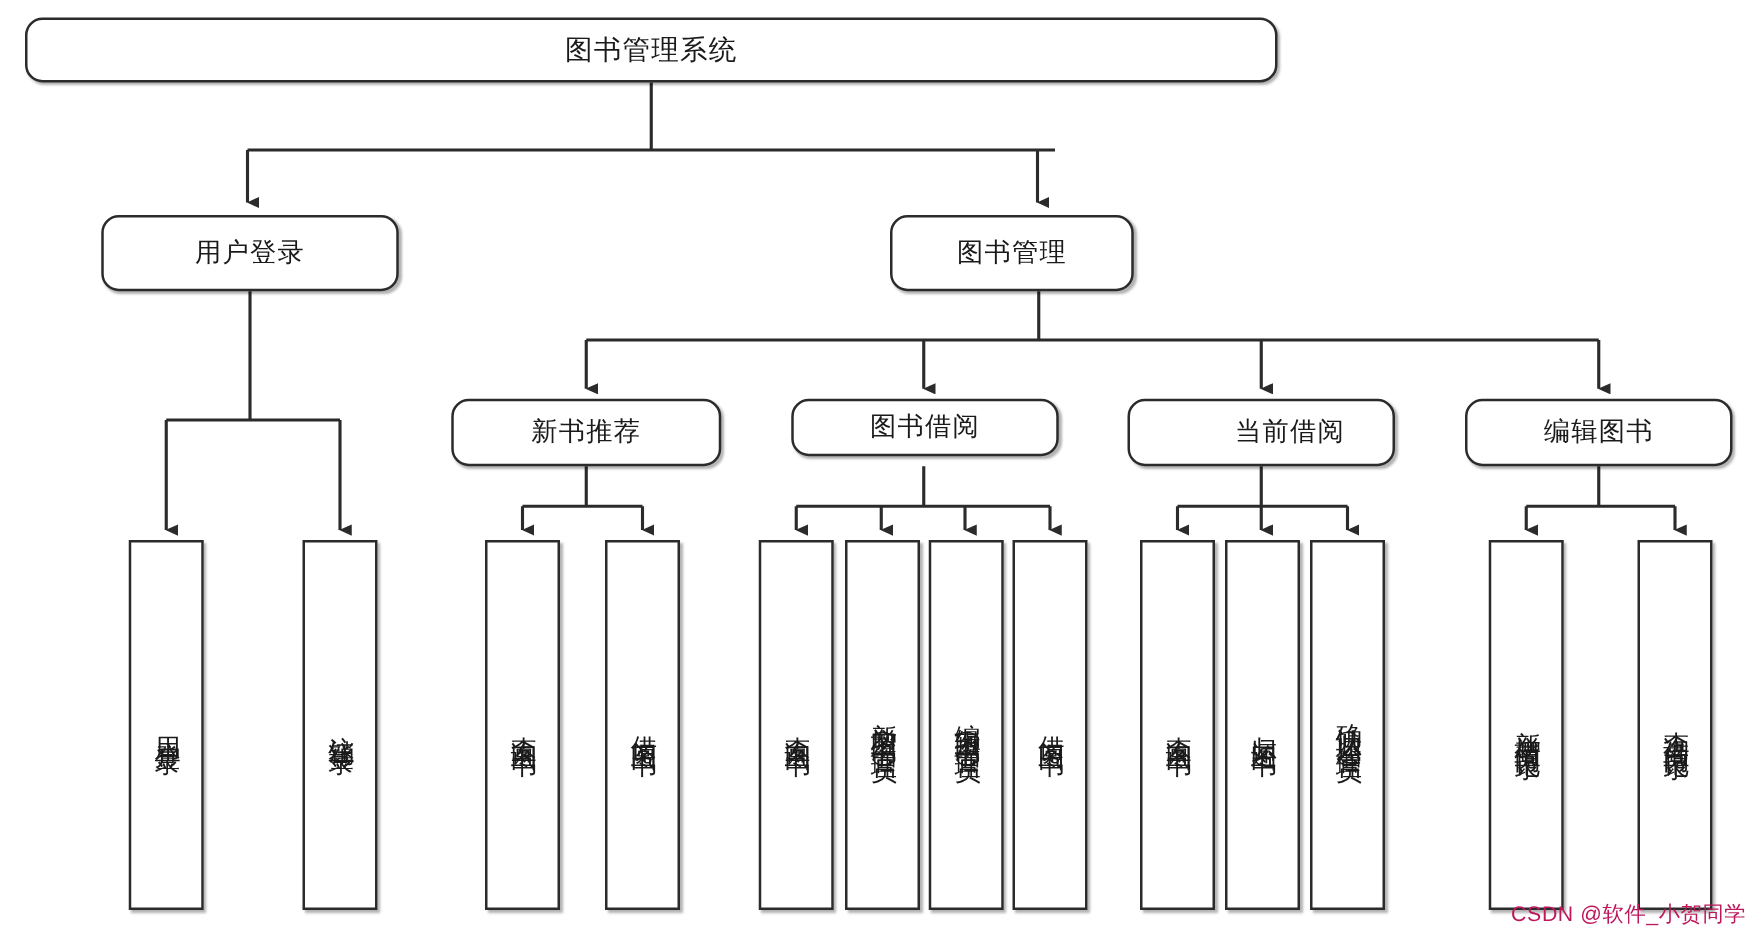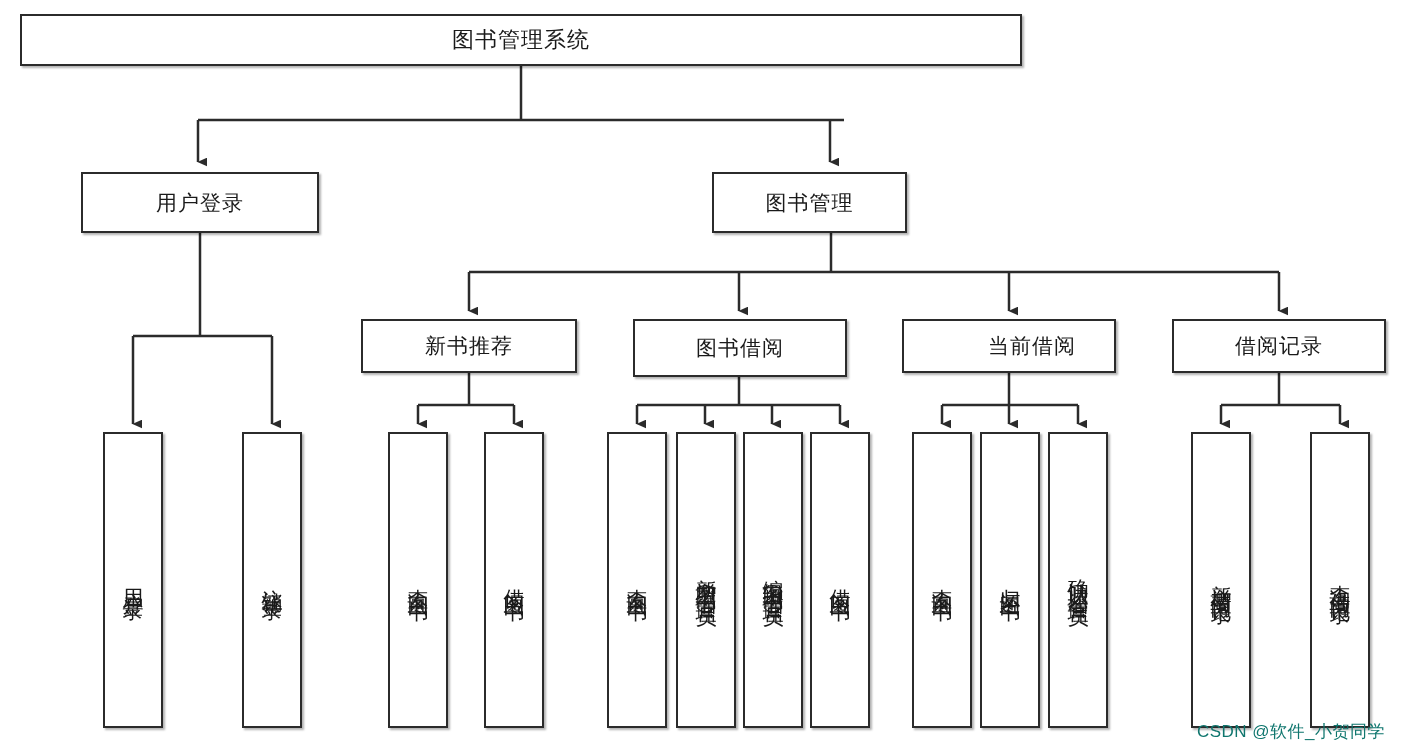--- a/index.html
+++ b/index.html
@@ -35,43 +35,44 @@
     align-items: center;
     justify-content: center;
     color: #1a1a1a;
     box-shadow: 2px 2px 2px rgba(0,0,0,0.30);
   }
   .node.horizontal {
     font-size: 21px;
     line-height: 1.1;
     letter-spacing: 1px;
     white-space: nowrap;
+    border-radius: 14px;
   }
   .node.root {
     font-size: 22px;
   }
   .node.vertical {
     align-items: center;
     justify-content: center;
   }
   .node.vertical .vtext {
     writing-mode: vertical-rl;
     text-orientation: upright;
     font-size: 21px;
     letter-spacing: 4px;
     line-height: 1.05;
     white-space: nowrap;
     display: block;
   }
   #watermark {
     position: absolute;
-    right: 20px;
+    right: 8px;
     bottom: 4px;
     font-size: 17px;
-    color: #0f766e;
+    color: #be185d;
     letter-spacing: 0.5px;
     white-space: nowrap;
     user-select: none;
   }
 </style>
 </head>
 <body>
 
 <div id="diagram-canvas">
 
@@ -146,30 +147,30 @@
   </div>
 
   <div class="node horizontal" style="left:712px; top:172px; width:195px; height:61px;">
     <span>图书管理</span>
   </div>
 
   <div class="node horizontal" style="left:361px; top:319px; width:216px; height:54px;">
     <span>新书推荐</span>
   </div>
 
-  <div class="node horizontal" style="left:633px; top:319px; width:214px; height:58px;">
+  <div class="node horizontal" style="left:633px; top:319px; width:214px; height:46px;">
     <span>图书借阅</span>
   </div>
 
   <div class="node horizontal" style="left:902px; top:319px; width:214px; height:54px;padding-left:46px;">
     <span>当前借阅</span>
   </div>
 
   <div class="node horizontal" style="left:1172px; top:319px; width:214px; height:54px;">
-    <span>借阅记录</span>
+    <span>编辑图书</span>
   </div>
 
   <div class="node vertical" style="left:103px; top:432px; width:60px; height:296px;">
     <span class="vtext">用户登录</span>
   </div>
 
   <div class="node vertical" style="left:242px; top:432px; width:60px; height:296px;">
     <span class="vtext">注销登录</span>
   </div>
 

